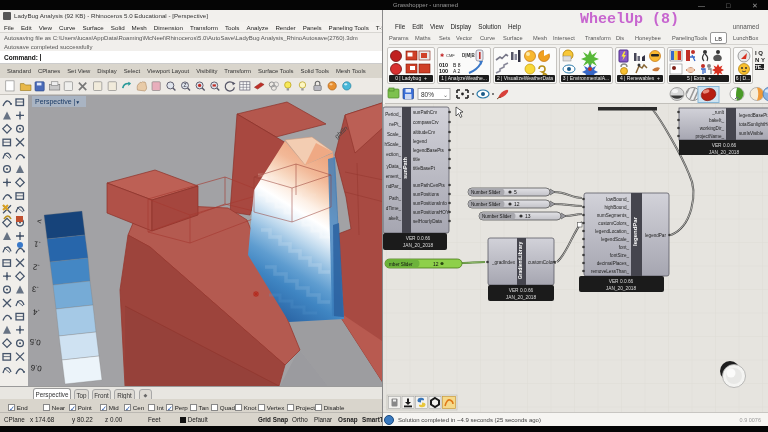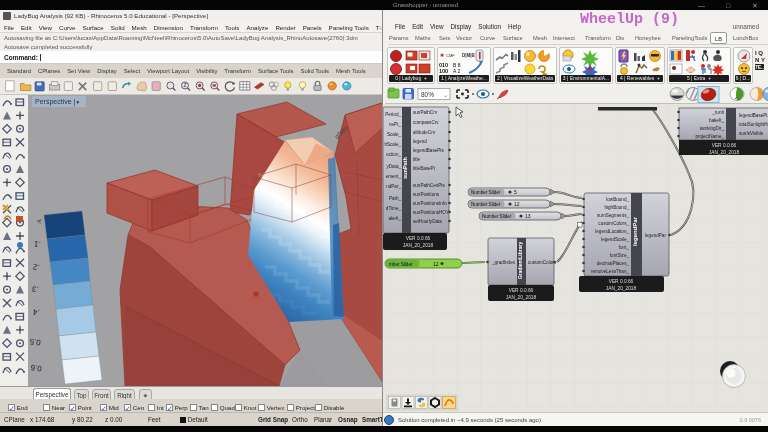--- a/index.html
+++ b/index.html
@@ -721,16 +721,16 @@
     <span class="abs" style="right:8px;color:#999;font-size:5.5px">0.9 0076</span>
   </div>
 </div>
 
 <div id="topbar" class="abs">
   <span class="abs" style="left:393px;top:2px;font-size:6px;color:#9a9a9a">Grasshopper - unnamed</span>
   <span class="abs" style="left:698px;top:2px;font-size:7px;color:#999">—</span>
   <span class="abs" style="left:726px;top:2px;font-size:7px;color:#999">□</span>
   <span class="abs" style="left:752px;top:2px;font-size:7px;color:#999">✕</span>
 </div>
-<div class="abs" style="left:580px;top:11px;font-family:'Liberation Mono',monospace;font-size:15px;font-weight:bold;color:#c765cf;z-index:50">WheelUp (9)</div>
+<div class="abs" style="left:580px;top:11px;font-family:'Liberation Mono',monospace;font-size:15px;font-weight:bold;color:#c765cf;z-index:50">WheelUp (8)</div>
 <div id="botbar" class="abs"></div>
 
 </div>
 
 </body></html>

